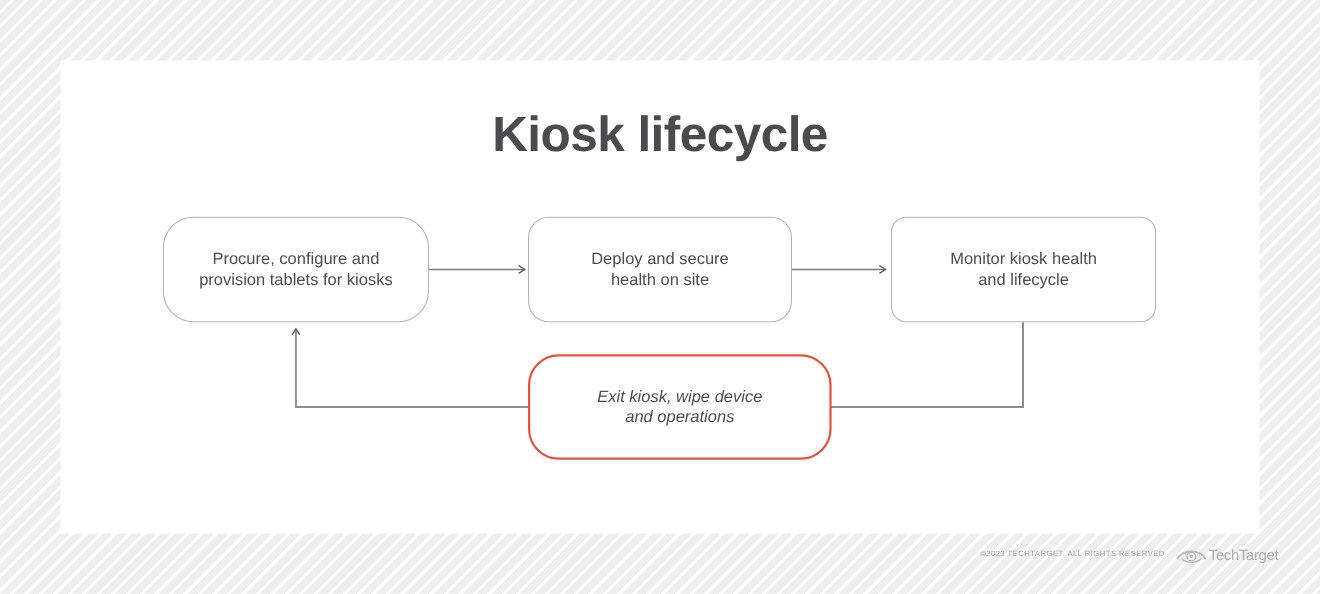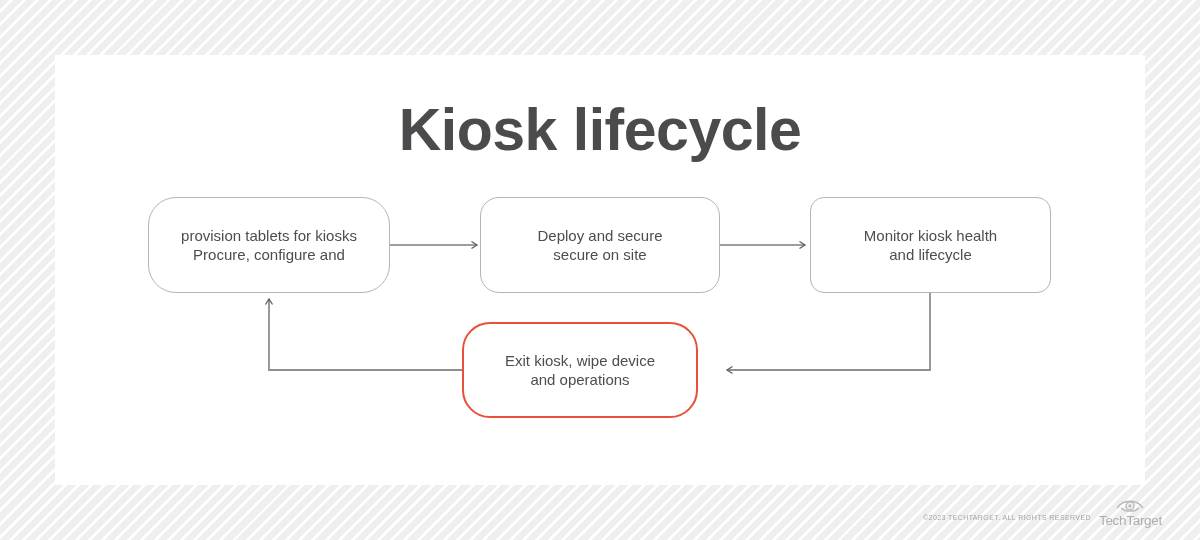--- a/index.html
+++ b/index.html
@@ -20,21 +20,21 @@
     position: absolute;
     left: 55px; top: 55px;
     width: 1090px; height: 430px;
     background: #ffffff;
   }
   .title {
     position: absolute;
     left: 0; top: 96px;
     width: 1200px;
     text-align: center;
-    font-size: 59px;
+    font-size: 45px;
     font-weight: 700;
     letter-spacing: -0.5px;
     color: #4b4b4d;
   }
   .node {
     position: absolute;
     border: 1px solid #b5b5b5;
     border-radius: 28px;
     background: #ffffff;
     display: flex;
@@ -47,21 +47,21 @@
     color: #4d4d4f;
     z-index: 2;
   }
   .node.highlight {
     border: 2px solid #e8503a;
   }
   .node span { display: block; }
   #node-procure { left: 148px; top: 197px; width: 242px; height: 96px; }
   #node-deploy  { left: 480px; top: 197px; width: 240px; height: 96px; border-radius: 19px; }
   #node-monitor { left: 810px; top: 197px; width: 241px; height: 96px; border-radius: 14px; }
-  #node-exit    { left: 462px; top: 322px; width: 236px; height: 96px; }
+  #node-exit    { left: 480px; top: 322px; width: 276px; height: 96px; font-style: italic; }
   .connector-layer {
     position: absolute;
     left: 0; top: 0;
     width: 1200px; height: 540px;
     z-index: 1;
     pointer-events: none;
   }
   .footer {
     position: absolute;
     right: 38px; top: 496px;
@@ -71,21 +71,21 @@
   }
   .copyright {
     font-size: 7px;
     letter-spacing: 0.4px;
     color: #a3a3a3;
     padding-bottom: 7px;
     white-space: nowrap;
   }
   .brand {
     display: flex;
-    flex-direction: column;
+    flex-direction: row;
     align-items: center;
   }
   .brand-word {
     font-size: 13.5px;
     color: #aeaeae;
     letter-spacing: -0.3px;
     line-height: 14px;
   }
 </style>
 </head>
@@ -101,27 +101,27 @@
       <path d="M2,1.5 L7.5,5 L2,8.5" fill="none" stroke="#5f5f5f" stroke-width="1.3"></path>
     </marker>
   </defs>
   <path d="M390,245 H477" fill="none" stroke="#7c7c7c" stroke-width="1.4" marker-end="url(#chev)"></path>
   <path d="M720,245 H805" fill="none" stroke="#7c7c7c" stroke-width="1.4" marker-end="url(#chev)"></path>
   <path d="M930,293 V370 H727" fill="none" stroke="#8f8f8f" stroke-width="1.8" marker-end="url(#chev)"></path>
   <path d="M480,370 H269 V299" fill="none" stroke="#8f8f8f" stroke-width="1.8" marker-end="url(#chev)"></path>
 </svg>
 
 <div class="node" id="node-procure">
+  <span>Procure, configure and</span>
   <span>provision tablets for kiosks</span>
-  <span>Procure, configure and</span>
 </div>
 
 <div class="node" id="node-deploy">
   <span>Deploy and secure</span>
-  <span>secure on site</span>
+  <span>health on site</span>
 </div>
 
 <div class="node" id="node-monitor">
   <span>Monitor kiosk health</span>
   <span>and lifecycle</span>
 </div>
 
 <div class="node highlight" id="node-exit">
   <span>Exit kiosk, wipe device</span>
   <span>and operations</span>

